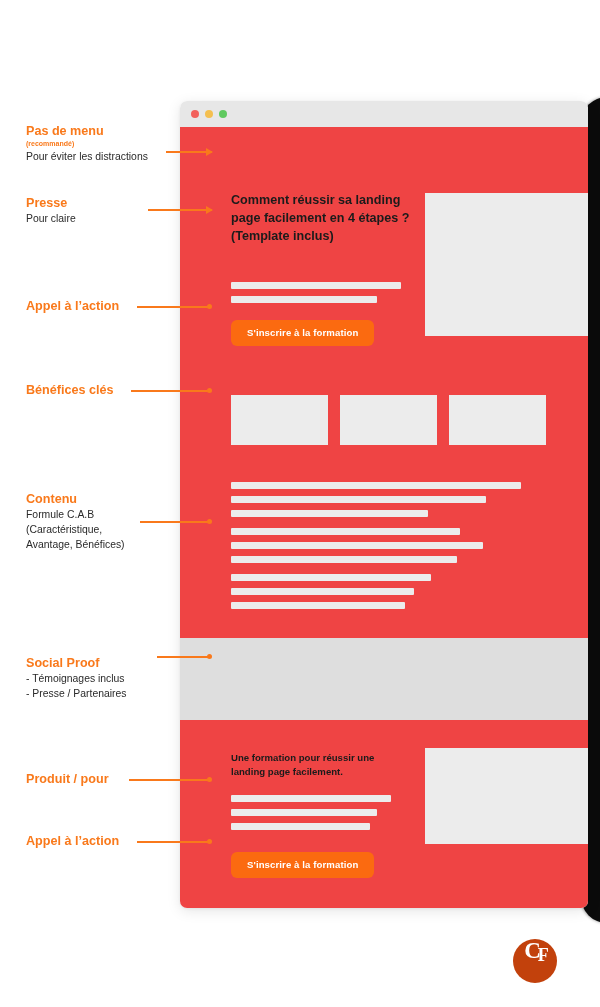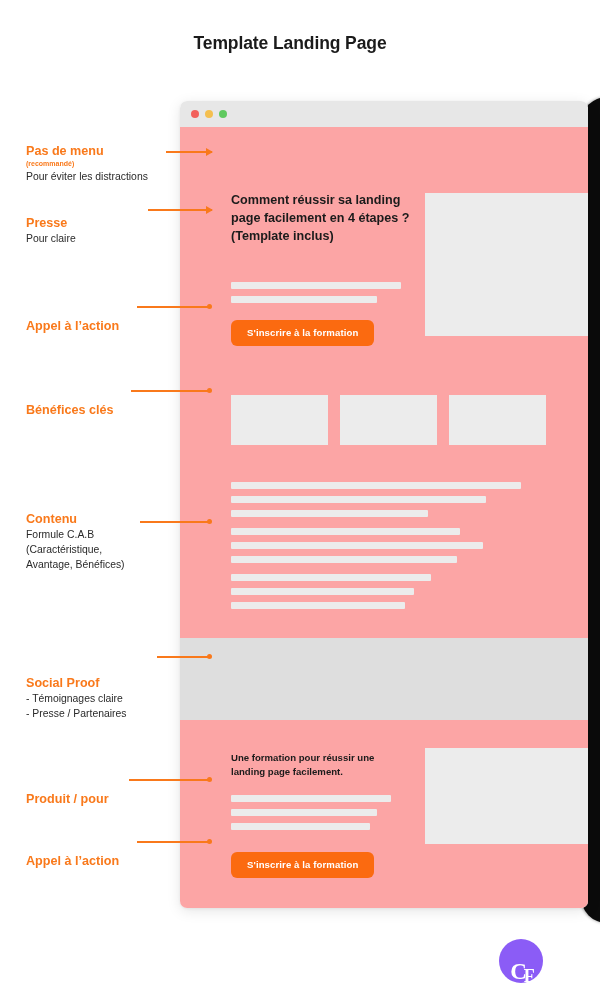--- a/index.html
+++ b/index.html
@@ -63,21 +63,21 @@
   }
   .dots { position: absolute; left: 11px; top: 9px; display: flex; gap: 6px; }
   .dot { width: 8px; height: 8px; border-radius: 50%; }
   .dot.red { background: #f2615c; }
   .dot.yellow { background: #f4bf4f; }
   .dot.green { background: #5fc95f; }
 
   .viewport {
     position: relative;
     height: 781px;
-    background: #fca5a5;
+    background: #ef4444;
   }
 
   
   .bar { background: #ececec; height: 7px; border-radius: 1px; }
   .imgbox { background: #ececec; }
 
   
   .hero { position: absolute; left: 0; top: 0; width: 408px; height: 230px; }
   .hero-head {
     position: absolute; left: 51px; top: 65px; width: 180px;
@@ -139,21 +139,21 @@
   .cta-product { left: 51px; top: 132px; }
   .product-img {
     position: absolute; left: 245px; top: 28px;
     width: 190px; height: 96px;
   }
 
   
   .ann { position: absolute; }
   .ann-title {
     font-size: 12.6px; font-weight: bold; color: #f9791b;
-    line-height: 1.22; white-space: nowrap; margin-top: 20px;
+    line-height: 1.22; white-space: nowrap;
   }
   .ann-note {
     font-size: 7px; font-weight: bold; color: #f9791b;
     line-height: 1.2; margin-top: 1px; white-space: nowrap;
   }
   .ann-sub {
     font-size: 10.4px; color: #2a2a2a; line-height: 1.34;
     margin-top: 1px; white-space: nowrap;
   }
 
@@ -167,41 +167,40 @@
     content: ""; right: -1px; top: -3px;
     width: 0; height: 0; border-radius: 0;
     background: transparent;
     border-left: 7px solid #f9791b;
     border-top: 4px solid transparent;
     border-bottom: 4px solid transparent;
   }
 
   
   .badge {
-    position: absolute; left: 499px; top: 939px;
+    position: absolute; left: 513px; top: 939px;
     width: 44px; height: 44px; border-radius: 50%;
-    background: #8b5cf6;
-    display: flex; align-items: flex-end; justify-content: center;
+    background: #c2410c;
+    display: flex; align-items: flex-start; justify-content: center;
   }
   .badge-mark {
     font-family: "Liberation Serif", serif;
     color: #ffffff; font-weight: bold;
     font-size: 22px; line-height: 1;
     letter-spacing: -3px;
     display: block;
   }
   .badge-mark .c { font-size: 23px; }
   .badge-mark .f { font-size: 18px; position: relative; top: 3px; }
 </style>
 </head>
 <body>
 
 <div id="stage">
 
-  <div class="page-title">Template Landing Page</div>
 
   <div class="phone-sliver"></div>
 
   <div class="browser">
 
     <div class="titlebar">
       <div class="dots">
         <span class="dot red"></span>
         <span class="dot yellow"></span>
         <span class="dot green"></span>
@@ -286,21 +285,21 @@
   <div class="ann" style="left:26px; top:492px;">
     <div class="ann-title">Contenu</div>
     <div class="ann-sub">Formule C.A.B</div>
     <div class="ann-sub">(Caractéristique,</div>
     <div class="ann-sub">Avantage, Bénéfices)</div>
   </div>
   <div class="leader" style="left:140px; top:521px; width:70px;"></div>
 
   <div class="ann" style="left:26px; top:656px;">
     <div class="ann-title">Social Proof</div>
-    <div class="ann-sub">- Témoignages claire</div>
+    <div class="ann-sub">- Témoignages inclus</div>
     <div class="ann-sub">- Presse / Partenaires</div>
   </div>
   <div class="leader" style="left:157px; top:656px; width:53px;"></div>
 
   <div class="ann" style="left:26px; top:772px;">
     <div class="ann-title">Produit / pour</div>
   </div>
   <div class="leader" style="left:129px; top:779px; width:81px;"></div>
 
   <div class="ann" style="left:26px; top:834px;">

